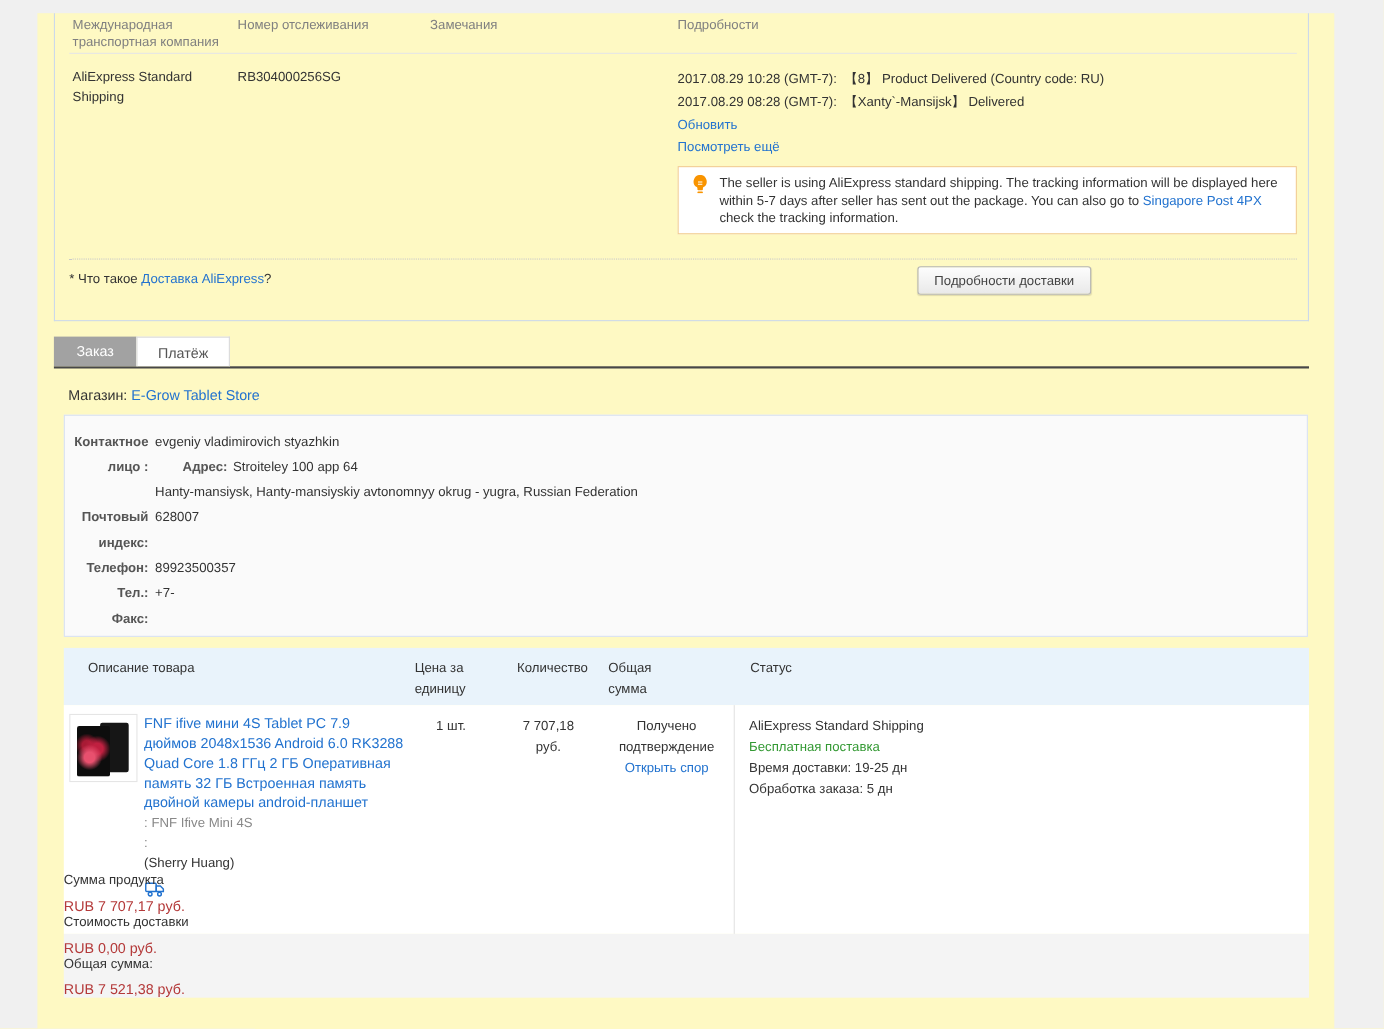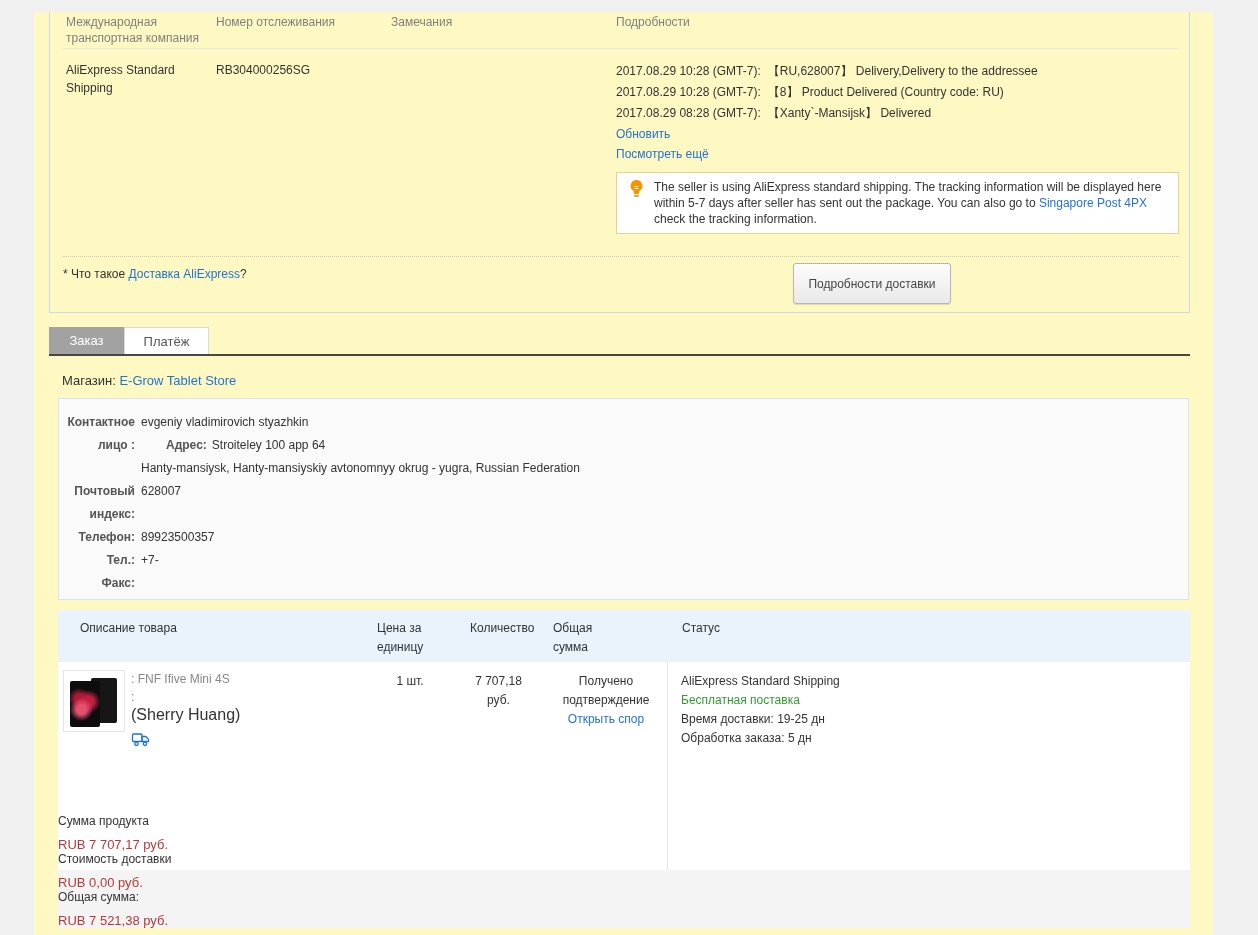--- a/index.html
+++ b/index.html
@@ -26,21 +26,21 @@
   .t-head { color:#808080; padding:2px 0 2px; border-bottom:1px solid #e6e6e6; line-height:16px; }
   .t-body { padding-top:12px; line-height:18px; color:#333; }
   .event { line-height:21px; white-space:nowrap; }
   .event-time { margin-right:7px; }
   .tlink { display:block; line-height:20px; color:#2373cf; }
   .notice { position:relative; margin-top:8px; border:1px solid #f2cd90; background:#fff; padding:6px 12px 6px 37px; line-height:16px; color:#333; }
   .notice .bulb { position:absolute; left:13px; top:7px; }
   .dotted { border-top:1px dotted #c9c9c9; margin-top:22px; }
   .what-row { position:relative; height:55px; padding-top:10px; }
   .details-btn {
-    position:absolute; left:730px; top:6px; width:158px; height:41px;
+    position:absolute; left:771px; top:6px; width:158px; height:26px;
     border:1px solid #b5b5b5; border-radius:3px;
     background:linear-gradient(#fdfdfd,#e9e9e9);
     font-family:"Liberation Sans", sans-serif; font-size:12px; color:#444;
     box-shadow:0 1px 1px rgba(0,0,0,.12); cursor:pointer;
   }
 
   
   .tabbar { margin:14px 0 0 15px; width:1141px; border-bottom:2px solid #474747; display:flex; }
   .tab { height:27px; line-height:27px; text-align:center; font-size:13px; cursor:pointer; }
   .tab.active { width:75px; background:#a2a2a2; color:#fff; }
@@ -78,21 +78,21 @@
   .tab-back { position:absolute; right:7px; top:7px; width:26px; height:45px; background:#161616; border-radius:2px; }
   .tab-front { position:absolute; left:6px; top:10px; width:30px; height:46px; border-radius:2px;
     background:
       radial-gradient(circle at 38% 62%, #e8506e 0 14%, rgba(0,0,0,0) 34%),
       radial-gradient(circle at 62% 45%, #c02040 0 16%, rgba(0,0,0,0) 38%),
       radial-gradient(circle at 30% 38%, #a81b35 0 12%, rgba(0,0,0,0) 30%),
       #0d0d0d; }
   .p-info { flex:1; padding-top:8px; }
   .p-title { display:block; color:#2373cf; font-size:13px; line-height:18px; }
   .p-variant { color:#888; font-size:12px; line-height:18px; }
-  .p-seller { color:#333; font-size:16px; line-height:18px; }
+  .p-seller { color:#333; font-size:12px; line-height:18px; }
   .truck { margin-top:8px; cursor:pointer; display:inline-block; }
   .status-link { display:block; color:#2373cf; }
 
   
   .totals { display:flex; justify-content:flex-end; background:#f4f4f4; height:58px; padding-top:12px;flex-direction:column; }
   .tot1 { width:138px; } .tot2 { width:147px; } .tot3 { width:150px; }
   .tot-label { color:#333; font-size:12px; }
   .tot-value { color:#b43a3a; font-size:13px; margin-top:9px; }
 </style>
 </head>
@@ -105,23 +105,20 @@
       <div class="tc1">Международная транспортная компания</div>
       <div class="tc2">Номер отслеживания</div>
       <div class="tc3">Замечания</div>
       <div class="tc4">Подробности</div>
     </div>
     <div class="t-row t-body">
       <div class="tc1">AliExpress Standard Shipping</div>
       <div class="tc2">RB304000256SG</div>
       <div class="tc3"></div>
       <div class="tc4">
-        <div class="event">
-          <span class="event-time">2017.08.29 10:28 (GMT-7):</span><span>【RU,628007】 Delivery,Delivery to the addressee</span>
-        </div>
         <div class="event">
           <span class="event-time">2017.08.29 10:28 (GMT-7):</span><span>【8】 Product Delivered (Country code: RU)</span>
         </div>
         <div class="event">
           <span class="event-time">2017.08.29 08:28 (GMT-7):</span><span>【Xanty`-Mansijsk】 Delivered</span>
         </div>
         <a class="tlink">Обновить</a>
         <a class="tlink">Посмотреть ещё</a>
         <div class="notice">
           <span class="bulb">
@@ -194,20 +191,21 @@
       <div class="oc-ship"></div>
     </div>
 
     <div class="o-row">
       <div class="oc-desc">
         <div class="p-img">
           <div class="tab-back"></div>
           <div class="tab-front"></div>
         </div>
         <div class="p-info">
+          <a class="p-title">FNF ifive мини 4S Tablet PC 7.9 дюймов 2048x1536 Android 6.0 RK3288 Quad Core 1.8 ГГц 2 ГБ Оперативная память 32 ГБ Встроенная память двойной камеры android-планшет</a>
           <div class="p-variant">: FNF Ifive Mini 4S</div>
           <div class="p-variant">:</div>
           <div class="p-seller">(Sherry Huang)</div>
           <span class="truck">
             <svg width="19" height="15" viewBox="0 0 19 15" fill="none" stroke="#2373cf" stroke-width="1.3">
               <rect x="1.5" y="2" width="9.5" height="7.5" rx="1"></rect>
               <path d="M11 4.5h3.8l2.7 2.7v2.3H11z"></path>
               <circle cx="5.5" cy="11.8" r="1.7"></circle>
               <circle cx="14" cy="11.8" r="1.7"></circle>
             </svg>

